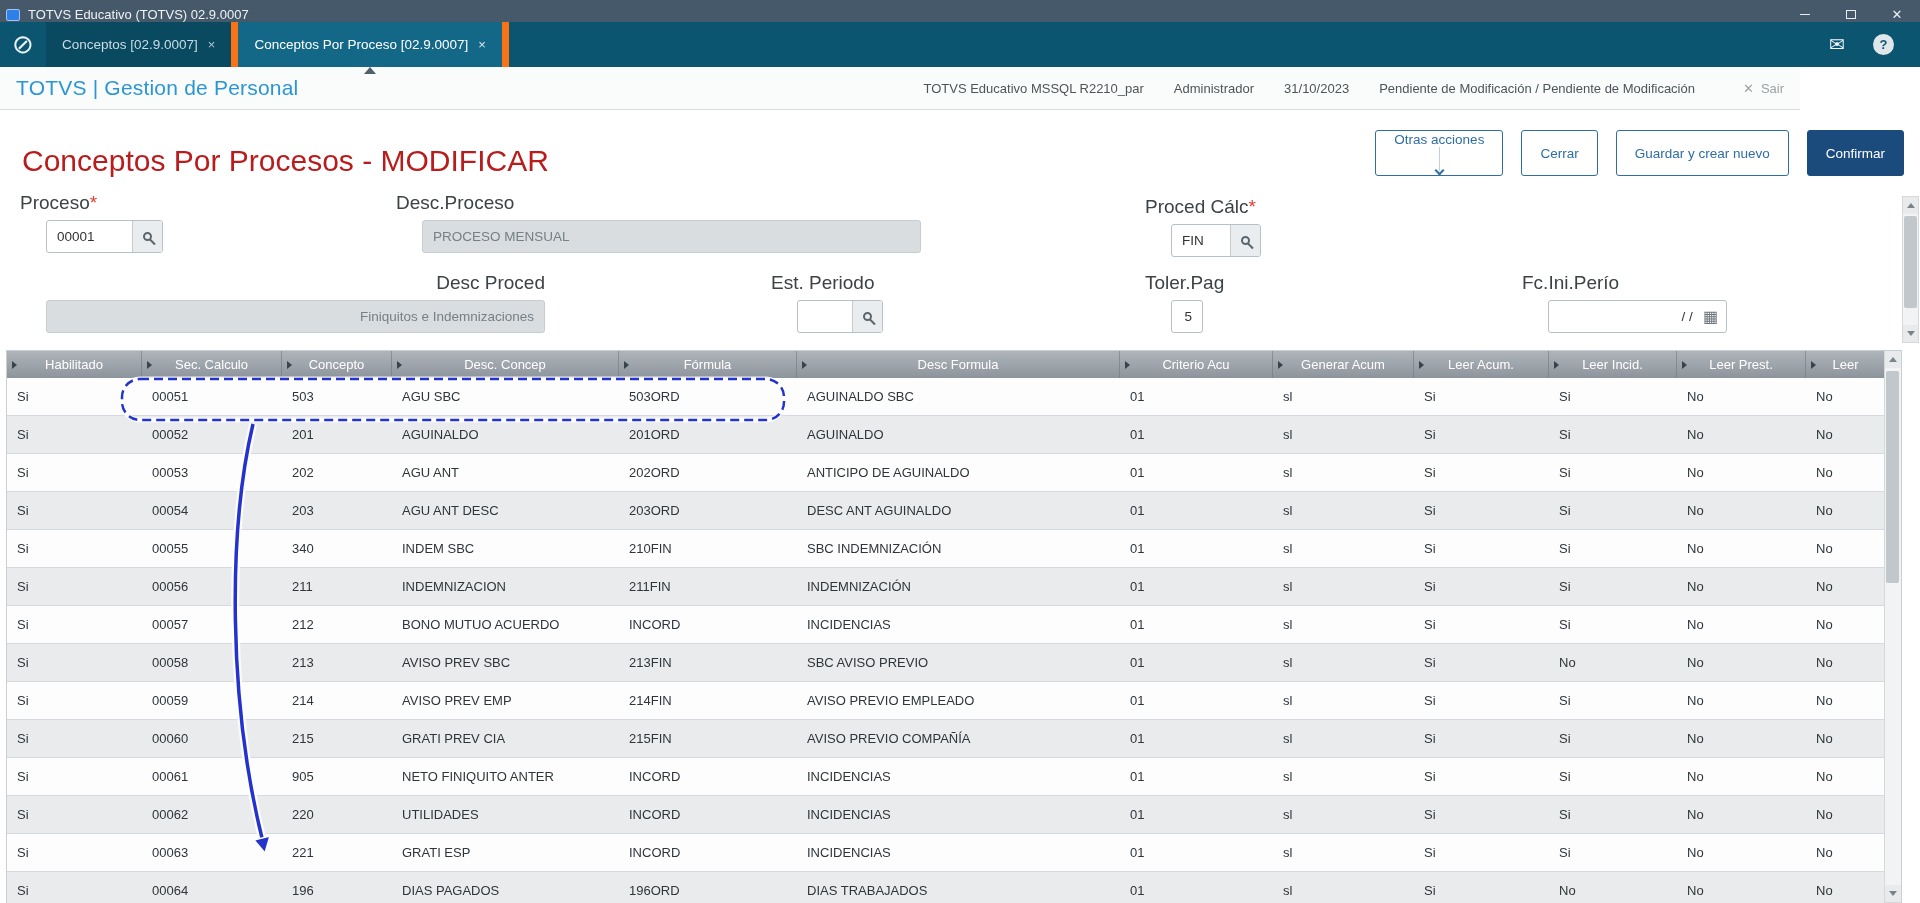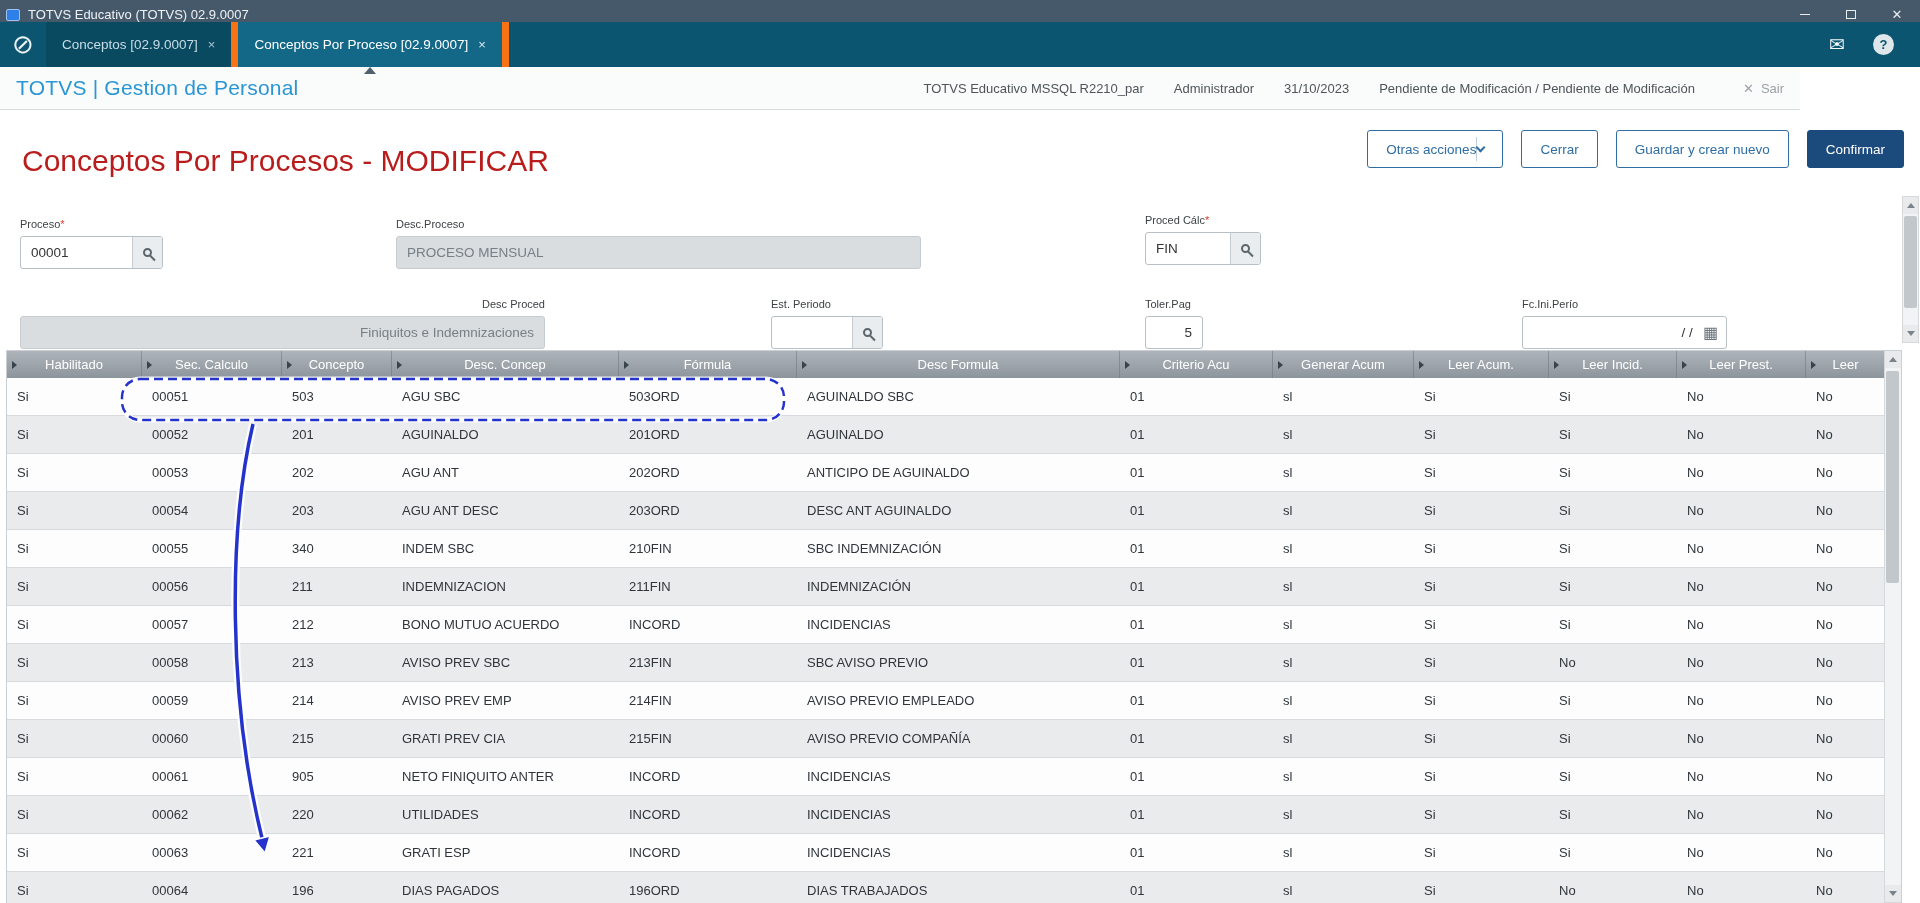--- a/index.html
+++ b/index.html
@@ -29,41 +29,41 @@
   
   .appheader { position:absolute; top:67px; left:0; width:1800px; height:43px; background:#fafbfb; border-bottom:1px solid #d6dbde; display:flex; align-items:center; padding:0 16px; z-index:9; }
   .brand { color:#2a96d4; font-size:21px; letter-spacing:.2px; }
   .appheader-right { margin-left:auto; display:flex; align-items:center; gap:30px; font-size:13px; color:#4e555a; }
   .sair { color:#9aa2a8; display:flex; gap:7px; align-items:center; margin-left:18px; }
 
   
   .pagehead { position:absolute; top:110px; left:0; width:1920px; height:86px; background:#fff; z-index:5; }
   .page-title { position:absolute; left:22px; top:34px; font-size:30px; color:#b91c1c; }
   .actions { position:absolute; right:16px; top:20px; display:flex; gap:18px; }
-  .btn { height:38px; border:1px solid #2f6da3; border-radius:3px; background:#fff; color:#2f6da3; font-size:13.5px; font-family:inherit; display:flex; align-items:center; justify-content:center; padding:0 18px; cursor:default; }
+  .btn { height:46px; border:1px solid #2f6da3; border-radius:3px; background:#fff; color:#2f6da3; font-size:13.5px; font-family:inherit; display:flex; align-items:center; justify-content:center; padding:0 18px; cursor:default;flex-direction:column; }
   .btn.primary { background:#1b4a7c; border-color:#1b4a7c; color:#fff; }
   .btn-divider { width:1px; height:24px; background:#bcd0e0; }
   .chev { width:7px; height:7px; border-right:2px solid currentColor; border-bottom:2px solid currentColor; transform:rotate(45deg); margin-top:-4px; }
 
   
   .field { position:absolute; z-index:5; }
-  .field-label { display:block; font-size:11px; color:#3c4246; margin-bottom:6px; white-space:nowrap;margin-top:26px; }
+  .field-label { display:block; font-size:19px; color:#3c4246; margin-bottom:6px; white-space:nowrap; }
   .req { color:#e23b2e; }
-  .input { height:33px; border:1px solid #b7c0c7; border-radius:3px; background:#fff; display:flex; align-items:center; font-size:13.5px; color:#333; overflow:hidden; }
+  .input { height:33px; border:1px solid #b7c0c7; border-radius:3px; background:#fff; display:flex; align-items:center; font-size:13.5px; color:#333; overflow:hidden;margin-left:26px; }
   .input .val { padding:0 10px; flex:1; white-space:nowrap; overflow:hidden; }
   .input .val.right { text-align:right; }
   .input.disabled { background:#d9dde0; border-color:#c6ccd0; color:#767f86; }
   .search-btn { width:30px; align-self:stretch; border-left:1px solid #c5ccd1; background:#e9edef; display:flex; align-items:center; justify-content:center; }
   .mag { width:9px; height:9px; border:2px solid #5c666d; border-radius:50%; position:relative; display:block; }
   .mag::after { content:''; position:absolute; right:-6px; bottom:-4px; width:7px; height:2px; background:#5c666d; transform:rotate(45deg); }
   .cal-icon { font-size:16px; color:#6d767d; margin-right:8px; line-height:1; }
 
   .f-proceso       { left:20px;   top:192px; width:143px; }
   .f-desc-proceso  { left:396px;  top:192px; width:525px; }
-  .f-proced-calc   { left:1145px; top:188px; width:116px; }
+  .f-proced-calc   { left:1145px; top:196px; width:116px; }
   .f-desc-proced   { left:20px;   top:272px; width:525px;text-align:right; }
   .f-est-periodo   { left:771px;  top:272px; width:112px; }
   .f-toler-pag     { left:1145px; top:272px; width:58px; }
   .f-fc-ini        { left:1522px; top:272px; width:205px; }
 
   
   :root { --cols: 135px 140px 110px 227px 178px 323px 153px 141px 135px 128px 129px 80px; }
   .grid { position:absolute; left:6px; top:350px; width:1896px; height:553px; overflow:hidden; border:1px solid #c9cfd3; border-bottom:none; background:#fff; }
   .grid-inner { position:absolute; left:0; top:0; right:17px; }
   .grid-header { display:grid; grid-template-columns:var(--cols); height:27px; background:linear-gradient(#aeb4ba,#8d959c); color:#fff; font-size:13px; }

